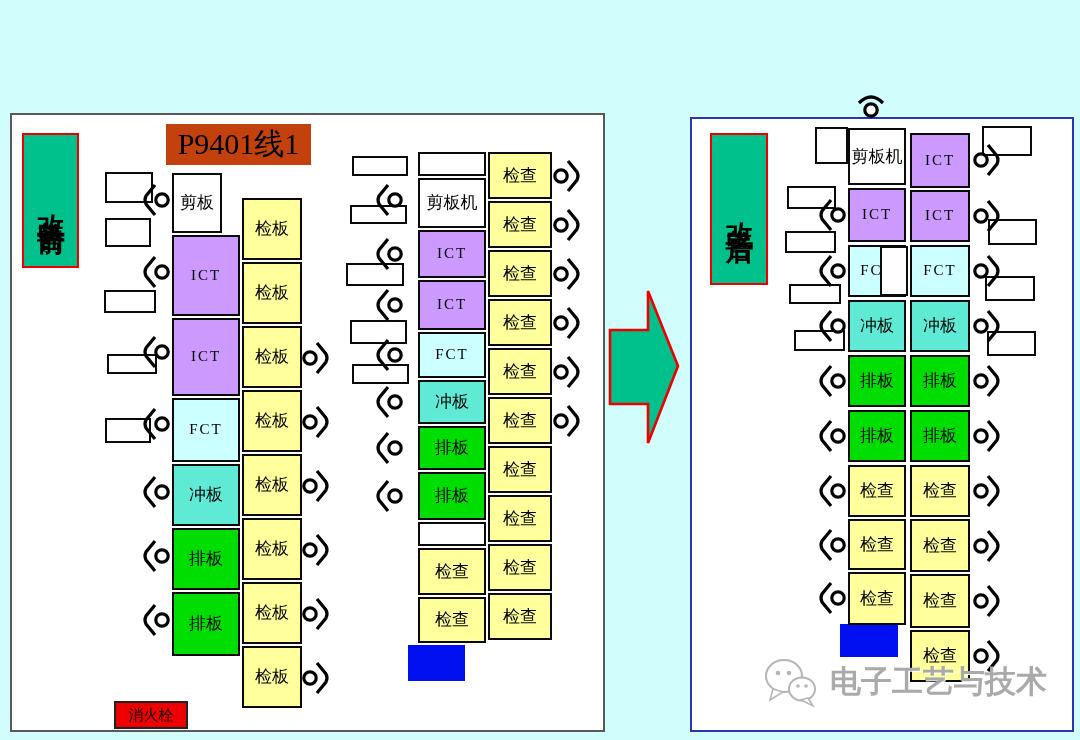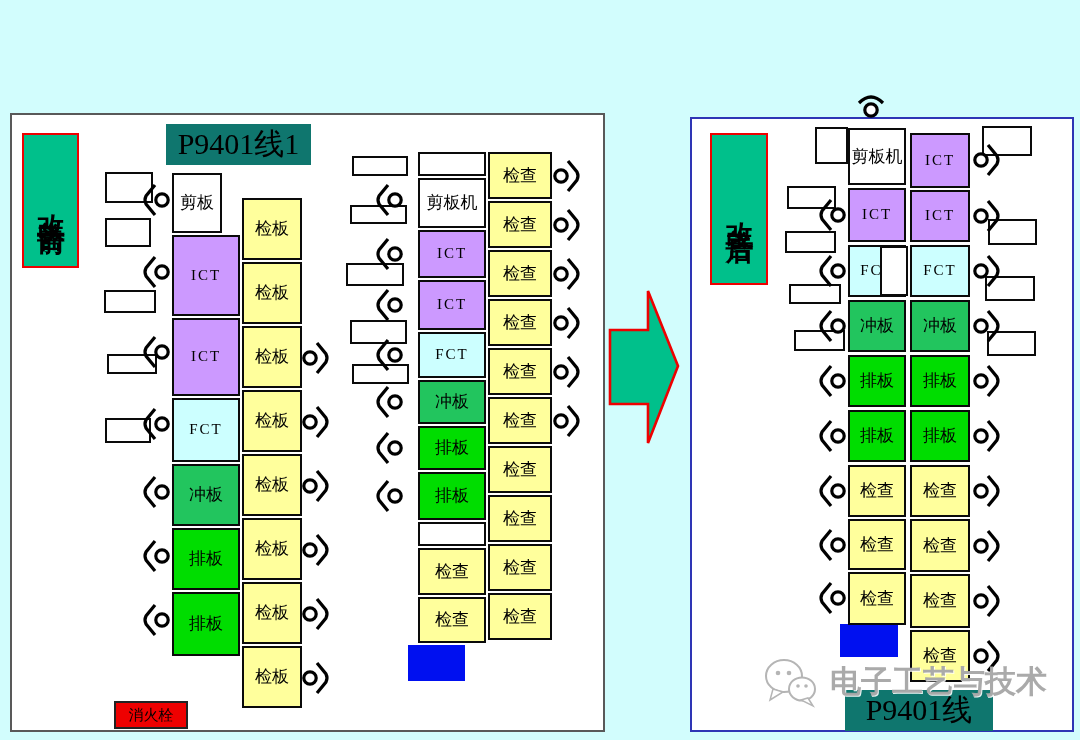--- a/index.html
+++ b/index.html
@@ -16,34 +16,34 @@
   .panel{position:absolute;background:#fff;box-sizing:border-box;}
   .panel-before{left:10px;top:113px;width:595px;height:619px;border:2px solid #595959;}
   .panel-after{left:690px;top:117px;width:384px;height:615px;border:2px solid #2e35b5;}
   .badge{
     position:absolute;background:#00c08b;border:2px solid #ee0000;box-sizing:border-box;
     writing-mode:vertical-rl;text-orientation:upright;
     display:flex;align-items:center;justify-content:center;
     font-size:28px;font-weight:700;color:#000;letter-spacing:6px;
   }
   .line-label{
-    position:absolute;background:#0f766e;color:#000;
+    position:absolute;background:#c2410c;color:#000;
     display:flex;align-items:center;justify-content:center;
     font-size:30px;box-sizing:border-box;
   }
   .box{
     position:absolute;box-sizing:border-box;border:2px solid #0a0a0a;
     display:flex;align-items:center;justify-content:center;text-align:center;
     font-size:17px;color:#000;line-height:1.05;z-index:2;
   }
   .box.latin{font-size:15px;letter-spacing:2px;}
   .c-white{background:#ffffff;}
   .c-purple{background:#cc99ff;}
   .c-cyan{background:#ccffff;}
-  .c-pink{background:#22c55e;}
+  .c-pink{background:#5eead4;}
   .c-green{background:#00dd00;}
   .c-yellow{background:#ffff9c;}
   .wrect{position:absolute;background:#fff;border:2px solid #0a0a0a;box-sizing:border-box;z-index:1;}
   .op{position:absolute;z-index:3;}
   .bluebox{position:absolute;background:#0010f0;z-index:2;}
   .fire{
     position:absolute;background:#ee0000;border:2px solid #222;box-sizing:border-box;
     display:flex;align-items:center;justify-content:center;
     font-size:15px;color:#000;z-index:2;
   }
@@ -61,21 +61,20 @@
 <div class="stage">
 
 
   <div class="panel panel-before"></div>
   <div class="panel panel-after"></div>
 
   <div class="badge" style="left:22px;top:133px;width:57px;height:135px;">改善前</div>
   <div class="badge" style="left:710px;top:133px;width:58px;height:152px;">改善后</div>
 
   <div class="line-label" style="left:166px;top:124px;width:145px;height:41px;">P9401线1</div>
-  <div class="line-label" style="left:845px;top:690px;width:148px;height:41px;">P9401线</div>
 
   <svg class="arrow-svg" width="90" height="165" viewBox="0 0 90 165">
     <polygon points="10,45 48,45 48,6 78,81 48,158 48,119 10,119" fill="#00c08b" stroke="#ee0000" stroke-width="2.6"></polygon>
   </svg>
 
   <div class="bluebox" style="left:408px;top:645px;width:57px;height:36px;"></div>
   <div class="bluebox" style="left:840px;top:624px;width:58px;height:33px;"></div>
 
   <div class="fire" style="left:114px;top:701px;width:74px;height:28px;">消火栓</div>
 

